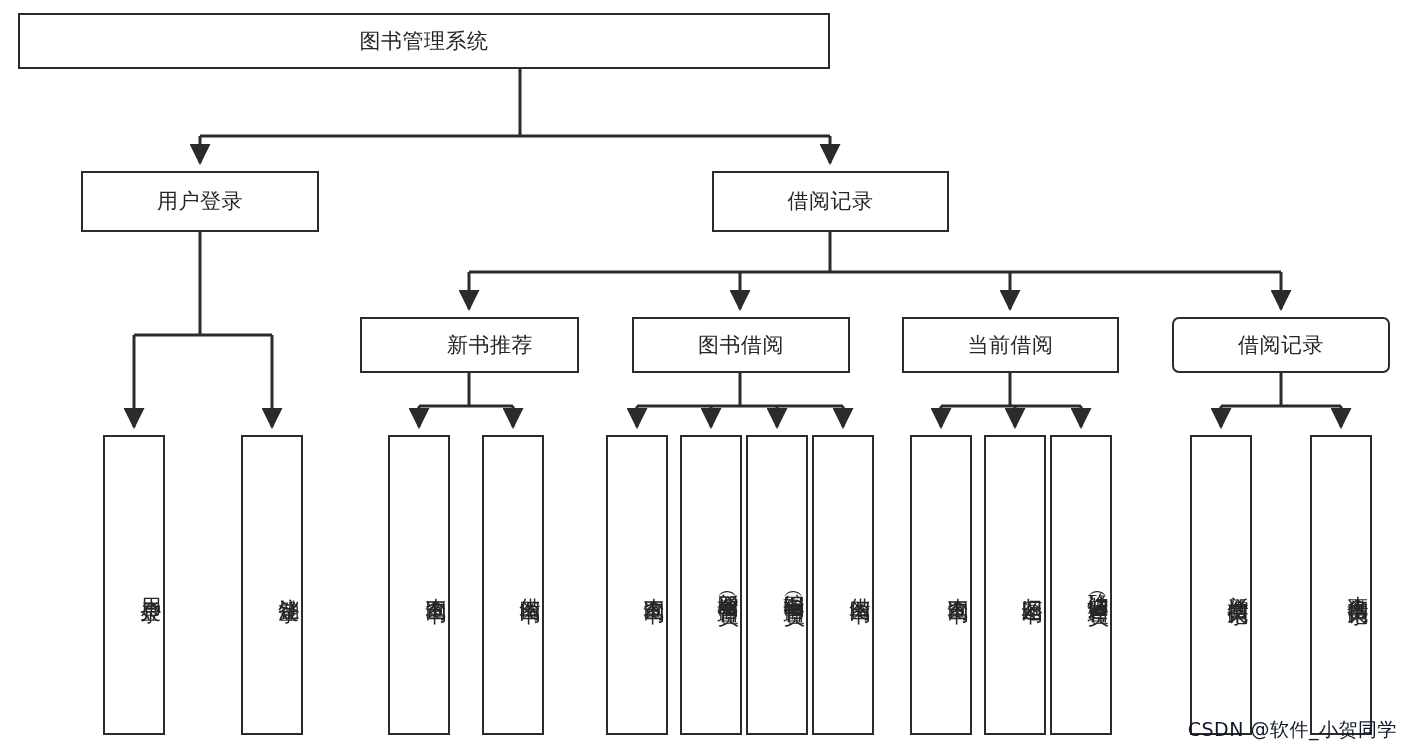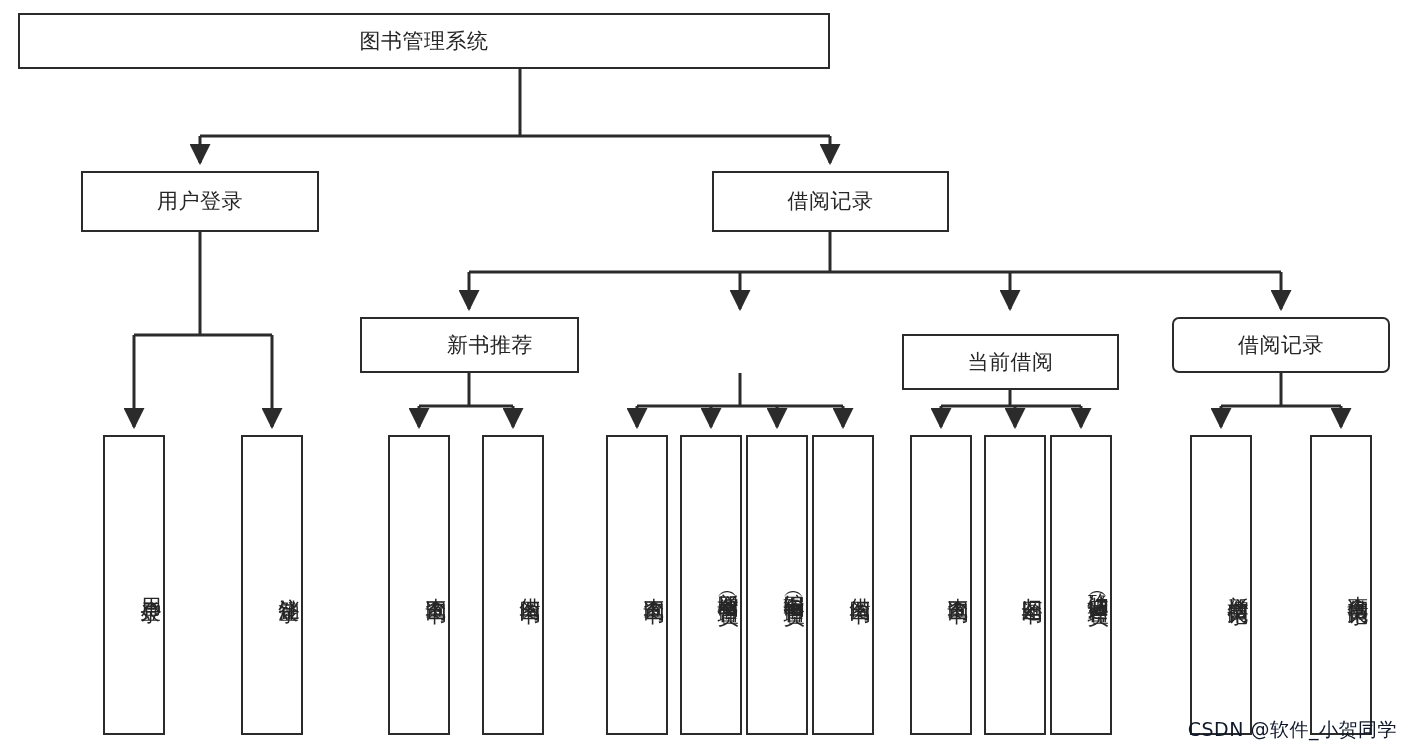--- a/index.html
+++ b/index.html
@@ -126,21 +126,24 @@
   <div class="node horiz" style="left: 81px; top: 171px; width: 238px; height: 61px;">
       <span>用户登录</span>
     </div>
   <div class="node horiz" style="left: 712px; top: 171px; width: 237px; height: 61px;">
       <span>借阅记录</span>
     </div>
 
   <div class="node horiz" style="left: 360px; top: 317px; width: 219px; height: 56px; padding-left: 41px;">
       <span>新书推荐</span>
     </div>
-  <div class="node horiz" style="left: 902px; top: 317px; width: 217px; height: 56px; margin-top: 17px;">
+  <div class="node horiz" style="left: 632px; top: 317px; width: 218px; height: 56px;">
+      <span>图书借阅</span>
+    </div>
+  <div class="node horiz" style="left: 902px; top: 317px; width: 217px; height: 56px;">
       <span>当前借阅</span>
     </div>
   <div class="node horiz" style="left: 1172px; top: 317px; width: 218px; height: 56px; border-radius: 7px;">
       <span>借阅记录</span>
     </div>
 
   <div class="node vert mid" style="left: 103px; top: 435px; width: 62px; height: 300px;">
       <span>用户登录</span>
     </div>
   <div class="node vert mid" style="left: 241px; top: 435px; width: 62px; height: 300px;">

